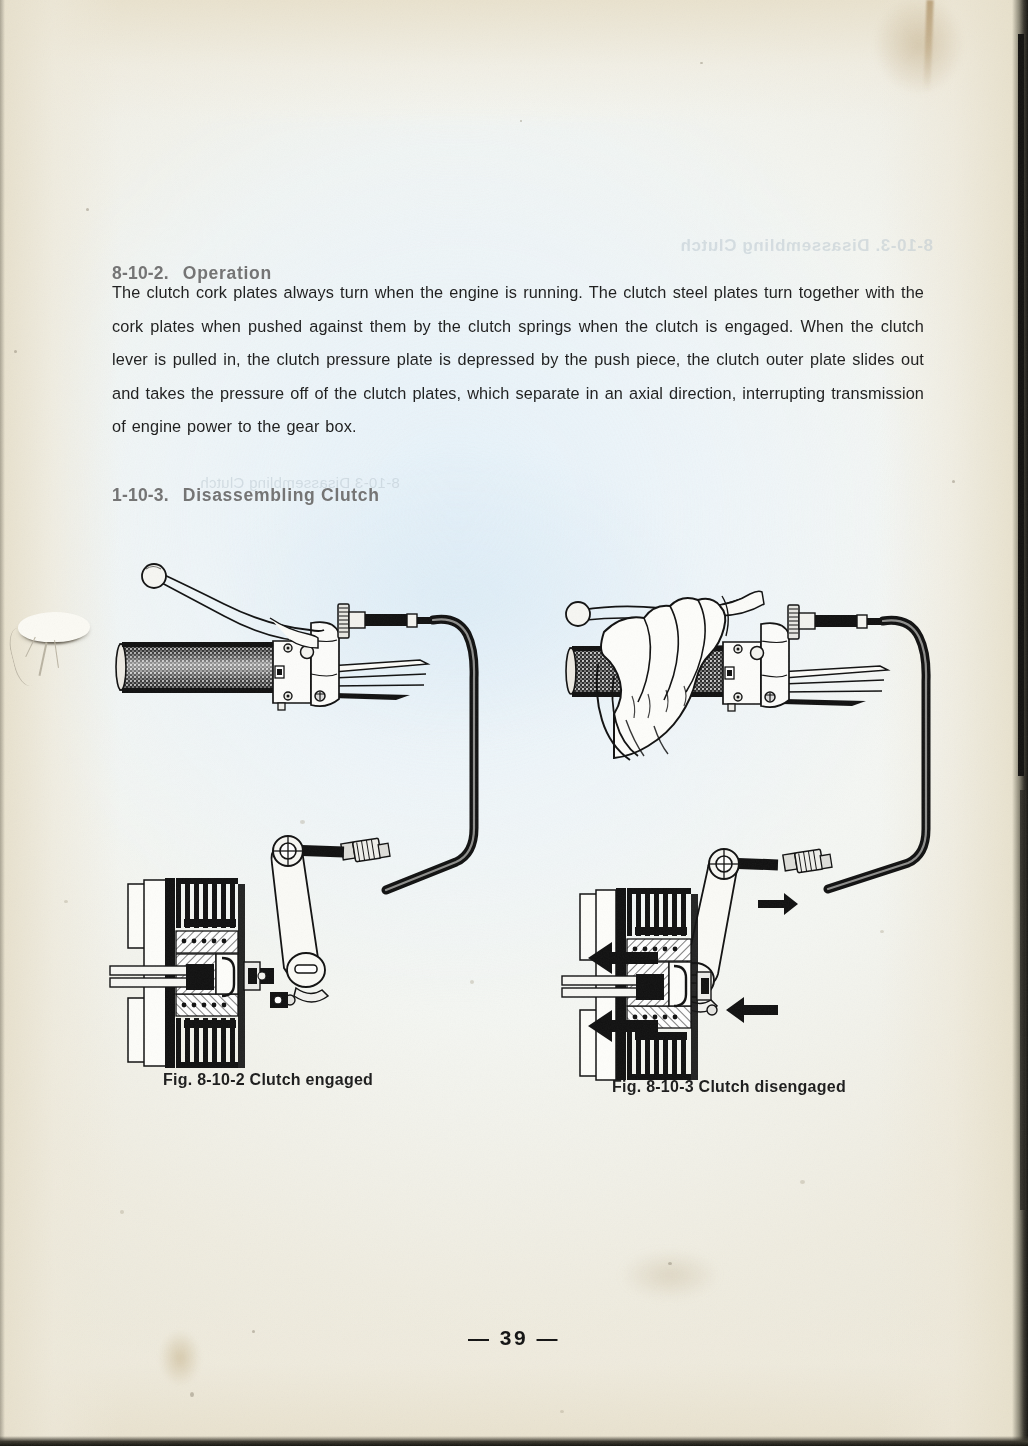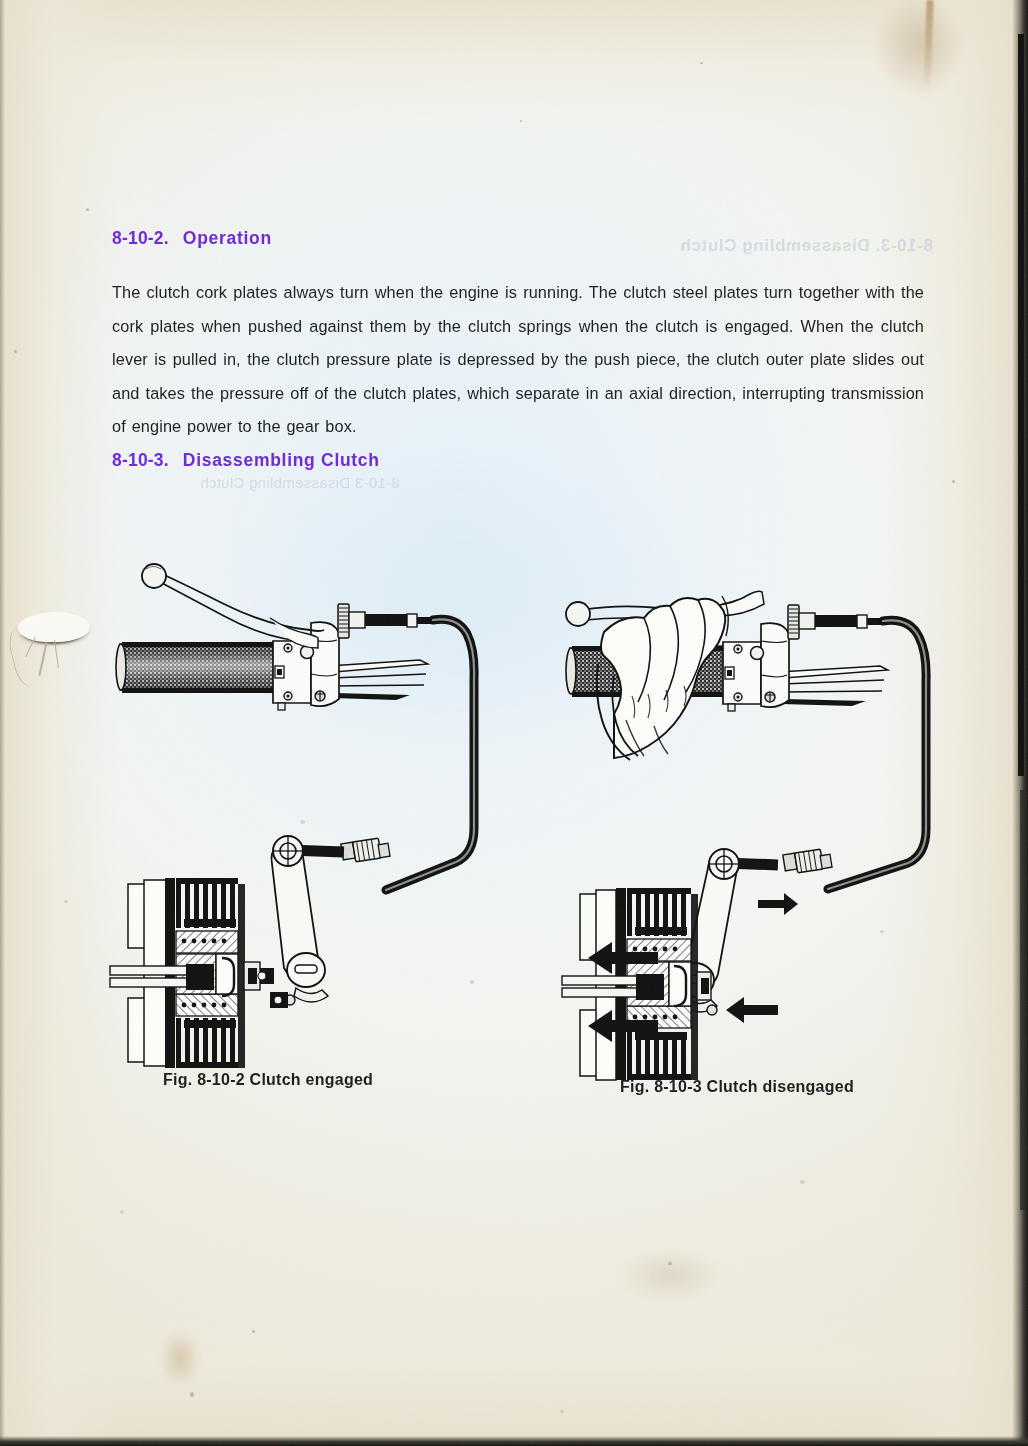--- a/index.html
+++ b/index.html
@@ -72,21 +72,21 @@
   .speck{position:absolute;background:#8f8876;border-radius:50%;opacity:.5;}
   .fleck{position:absolute;background:#a39a84;border-radius:50%;opacity:.35;}
 
   
   .ghost{position:absolute;color:#b9c6cf;opacity:.5;transform:scaleX(-1);
     font-family:"Liberation Sans",sans-serif;white-space:nowrap;filter:blur(.5px);}
   .ghost.g-h{font-weight:700;font-size:17px;letter-spacing:.6px;}
   .ghost.g-b{font-size:15px;letter-spacing:.3px;}
 
   
-  .heading{position:absolute;font-size:17.5px;font-weight:700;color:#6d28d9;letter-spacing:.4px;}
+  .heading{position:absolute;font-size:17.5px;font-weight:700;color:#737373;letter-spacing:.4px;margin-top:35px;}
   .heading .num{letter-spacing:.2px;}
   .heading .ttl{margin-left:14px;letter-spacing:.7px;}
   .body-text{position:absolute;left:112px;top:276px;width:812px;
     font-size:16.3px;color:#1d1d1d;line-height:33.5px;text-align:justify;
     letter-spacing:.12px;word-spacing:1.2px;}
   .caption{position:absolute;font-size:16px;color:#1c1c1c;letter-spacing:.25px;white-space:nowrap;font-weight:bold;}
   .folio{position:absolute;left:0;right:0;top:1326px;text-align:center;
     font-size:21px;font-weight:700;color:#131313;letter-spacing:2.5px;}
 
   .fig{position:absolute;}
@@ -113,21 +113,21 @@
   <div class="ghost g-h" style="left:680px;top:236px;">8-10-3.  Disassembling Clutch</div>
   <div class="ghost g-b" style="left:200px;top:474px;">8-10-3  Disassembling Clutch</div>
 
   <div class="heading" style="left:112px;top:228px;">
     <span class="num">8-10-2.</span><span class="ttl">Operation</span>
   </div>
 
   <div class="body-text">The clutch cork plates always turn when the engine is running. The clutch steel plates turn together with the cork plates when pushed against them by the clutch springs when the clutch is engaged. When the clutch lever is pulled in, the clutch pressure plate is depressed by the push piece, the clutch outer plate slides out and takes the pressure off of the clutch plates, which separate in an axial direction, interrupting transmission of engine power to the gear box.</div>
 
   <div class="heading" style="left:112px;top:450px;">
-    <span class="num">8-10-3.</span><span class="ttl">Disassembling Clutch</span>
+    <span class="num">1-10-3.</span><span class="ttl">Disassembling Clutch</span>
   </div>
 
   <div class="fig" style="left:110px;top:548px;">
     <svg width="380" height="520" viewBox="0 0 380 520">
       <defs>
         <pattern id="gripTex" width="4" height="4" patternUnits="userSpaceOnUse">
           <rect width="4" height="4" fill="#2a2a2a"></rect>
           <circle cx="1" cy="1" r="1.05" fill="#d8d8d8"></circle>
           <circle cx="3" cy="3" r=".85" fill="#bdbdbd"></circle>
         </pattern>
@@ -490,22 +490,23 @@
         <g>
           <path d="M96,372 l-46,0 0,-10 -24,16 24,16 0,-10 46,0 z" fill="#111"></path>
         </g>
         <g>
           <path d="M96,440 l-46,0 0,-10 -24,16 24,16 0,-10 46,0 z" fill="#111"></path>
         </g>
       </g>
     </svg>
   </div>
 
-  <div class="caption" style="left:612px;top:1078px;margin-left:8px;">Fig.  8-10-3 Clutch disengaged</div>
-
+  <div class="caption" style="left:612px;top:1078px;">Fig.  8-10-3 Clutch disengaged</div>
+
+  <div class="folio">— 39 —</div>
 
   <div class="hole-wrap">
     <div class="hole-shadow"></div>
     <div class="hole-core"></div>
     <div class="hole-dark"></div>
     <div class="hole-flap"></div>
     <div class="hole-crack c1"></div>
     <div class="hole-crack c2"></div>
     <div class="hole-crack c3"></div>
     <div class="hole-crease"></div>

